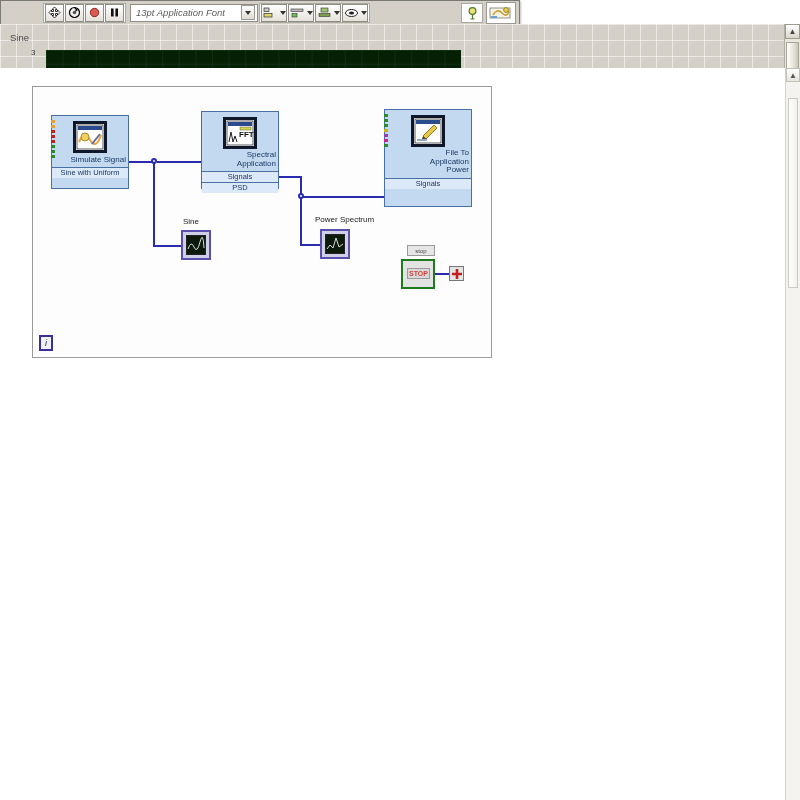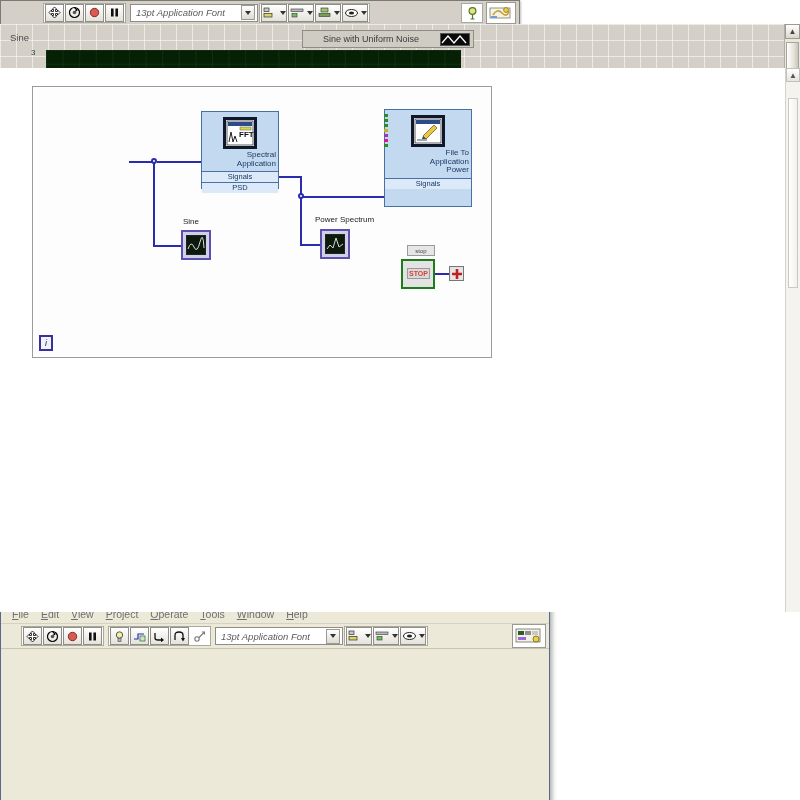--- a/index.html
+++ b/index.html
@@ -3,21 +3,21 @@
 <meta charset="utf-8">
 <style>
   * { box-sizing: border-box; }
   html, body {
     margin: 0; padding: 0;
     width: 800px; height: 800px;
     background: #ffffff;
     font-family: "Liberation Sans", sans-serif;
     overflow: hidden;
   }
-  #root { position: relative; width: 800px; height: 612px; background: #fff; }
+  #root { position: relative; width: 800px; height: 800px; background: #fff; }
 
   .fp-window {
     left: 20px; top: 110px; width: 520px; height: 580px;
     border: 1px solid #7a7a75;
     box-shadow: 1px 1px 2px rgba(0,0,0,.25);
     background: #d4d0c8;
   }
   .bd-window {
     left: 233px; top: 285px; width: 550px; height: 395px;
     border: 1px solid #5a6a86;
@@ -374,28 +374,20 @@
     <div class="fp-body">
 
       <div class="fp-vscroll">
         <div class="arrow">▲</div>
         <div class="thumb"></div>
       </div>
 
       <div class="graph-box" style="left:10px; top:8px; width:470px; height:230px;">
         <div class="graph-label">Sine</div>
 
-        <div class="legend" style="left:292px; top:-2px; width:172px; height:18px;">
-          <span style="flex:1; text-align:center;">Sine with Uniform Noise</span>
-          <span class="swatch">
-            <svg width="28" height="11" viewBox="0 0 28 11">
-                <path d="M1 9 L7 2 L13 9 L19 2 L25 9" fill="none" stroke="#fff" stroke-width="1.3"></path>
-              </svg>
-          </span>
-        </div>
 
         <div class="ylabel-rot" style="left:6px; top:160px;">Amplitude</div>
 
         <div>
           <div class="axis-lab" style="left:21px; top:16px;">3</div>
           <div class="axis-lab" style="left:21px; top:43px;">2</div>
           <div class="axis-lab" style="left:21px; top:70px;">1</div>
           <div class="axis-lab" style="left:21px; top:97px;">0</div>
           <div class="axis-lab" style="left:17px; top:124px;">-1</div>
           <div class="axis-lab" style="left:17px; top:151px;">-2</div>
@@ -626,20 +618,44 @@
         <div class="wire wire-v" style="left:267px; top:89px; height:22px;"></div>
         <div class="wire wire-h" style="left:267px; top:109px; width:62px;"></div>
         <div class="junction" style="left:265px; top:106px;"></div>
         <div class="wire wire-v" style="left:267px; top:111px; height:48px;"></div>
         <div class="wire wire-h" style="left:267px; top:157px; width:20px;"></div>
 
         <div class="wire wire-h" style="left:327px; top:109px; width:24px;"></div>
 
         <div class="wire wire-h" style="left:402px; top:186px; width:14px;"></div>
 
+        <div class="express-node" style="left:18px; top:28px; width:78px; height:74px;">
+          <div class="node-dots">
+            <i style="background:#e8a030"></i>
+              <i style="background:#e8a030"></i>
+            <i style="background:#c02020"></i>
+              <i style="background:#c02020"></i>
+            <i style="background:#c02020"></i>
+              <i style="background:#2b8a2b"></i>
+            <i style="background:#2b8a2b"></i>
+              <i style="background:#2b8a2b"></i>
+          </div>
+          <div class="ic">
+            <svg width="28" height="26" viewBox="0 0 28 26">
+              <rect x="1" y="1" width="26" height="24" fill="#ffffff" stroke="#333" stroke-width=".8"></rect>
+              <rect x="2" y="2" width="24" height="4" fill="#2a4b8c"></rect>
+              <path d="M3 18 Q8 6 14 16 T25 11" fill="none" stroke="#e8a83c" stroke-width="2"></path>
+              <circle cx="9" cy="13" r="4" fill="#f0d060" stroke="#8a6a10" stroke-width=".7"></circle>
+              <path d="M16 20 L24 10" stroke="#6a6a9a" stroke-width="2"></path>
+            </svg>
+          </div>
+          <div class="nm">Simulate Signal</div>
+          <div class="term-row">Sine with Uniform</div>
+          <div style="height:9px;width:100%;background:#c3d9f0;"></div>
+        </div>
 
         <div class="express-node" style="left:168px; top:24px; width:78px; height:78px;">
           <div class="ic">
             <svg width="28" height="26" viewBox="0 0 28 26">
               <rect x="1" y="1" width="26" height="24" fill="#fff" stroke="#333" stroke-width=".8"></rect>
               <rect x="2" y="2" width="24" height="4" fill="#2a4b8c"></rect>
               <rect x="14" y="7" width="11" height="3" fill="#d8d84a" stroke="#555" stroke-width=".5"></rect>
               <text x="13" y="17" font-size="8" font-family="Liberation Sans" fill="#111" font-weight="bold">FFT</text>
               <path d="M3 22 L5 12 L7 22 L9 16 L11 22" fill="none" stroke="#222" stroke-width="1"></path>
             </svg>

